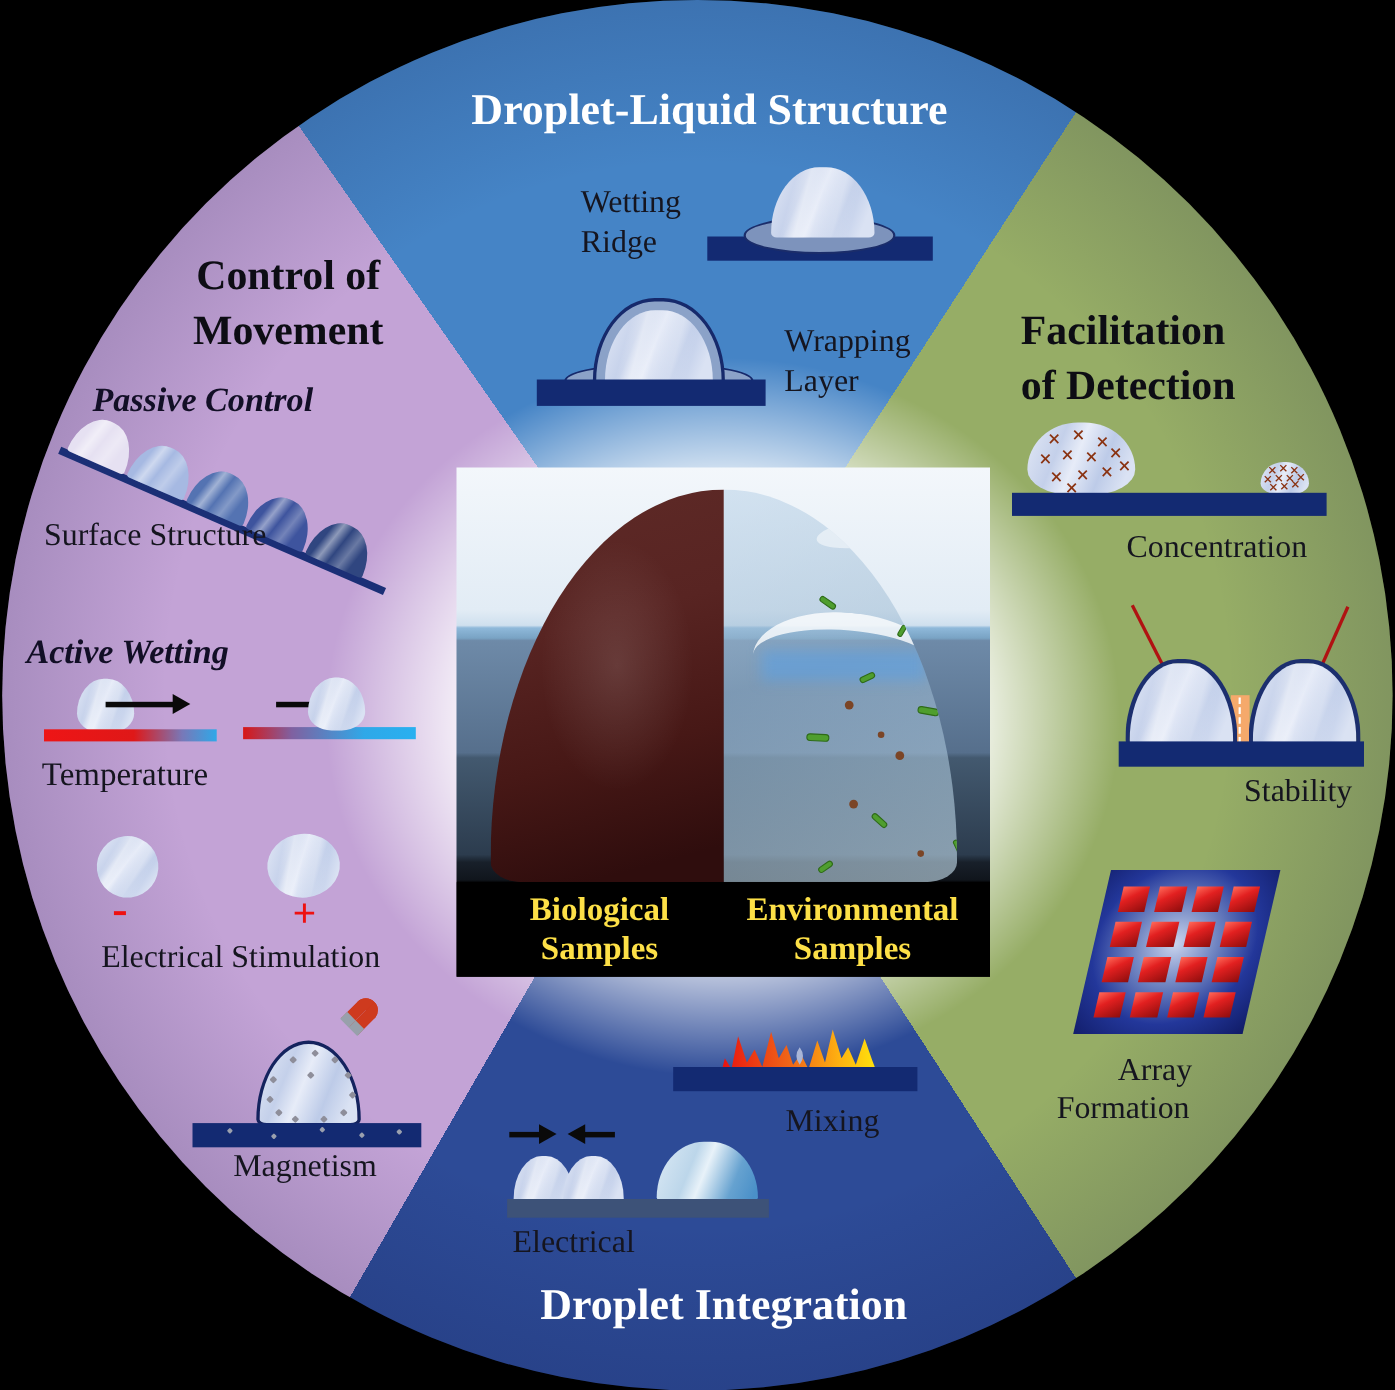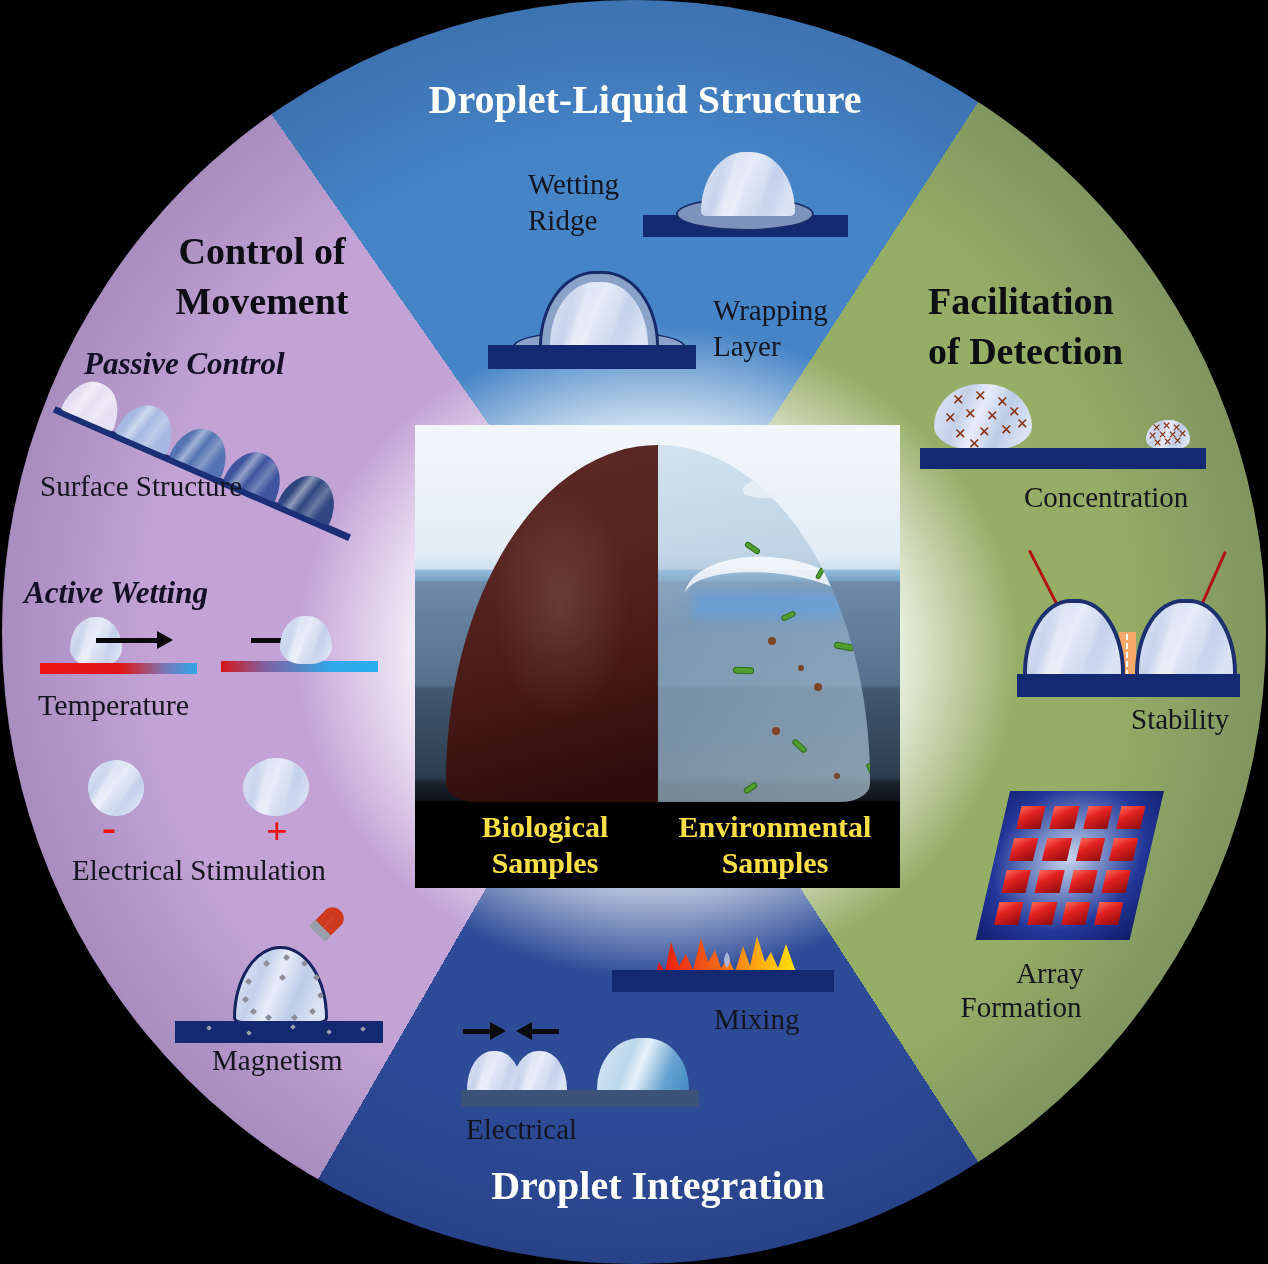--- a/index.html
+++ b/index.html
@@ -65,21 +65,21 @@
   [data-name="temperature-bar-cold"]{left:221px;top:661px;width:157px;height:11px;
     background:linear-gradient(90deg,#d81616 0%,#8060a0 28%,#2fa8e8 70%,#28b0f0 100%);}
   [data-name="temperature-arrow-stop"]{left:251px;top:638px;width:60px;}
   [data-name="temperature-droplet-cold"]{left:280px;top:616px;width:52px;height:48px;}
   [data-name="temperature-label"]{left:38px;top:687px;font-size:30px;}
   [data-name="electrical-droplet-left"]{left:88px;top:760px;width:56px;height:56px;transform:rotate(16deg);}
   [data-name="electrical-droplet-right"]{left:243px;top:758px;width:66px;height:58px;transform:rotate(-5deg);}
   [data-name="electrical-bar"]{left:68px;top:813px;width:277px;height:12px;}
   [data-name="minus-sign"]{left:102px;top:806px;font-size:42px;font-weight:bold;color:#ee1111;line-height:1;}
   [data-name="plus-sign"]{left:266px;top:812px;font-size:38px;font-weight:bold;color:#ee1111;line-height:1;}
-  [data-name="electrical-label"]{left:72px;top:852px;}
+  [data-name="electrical-label"]{left:92px;top:852px;}
   [data-name="magnetism-droplet"]{left:233px;top:946px;width:95px;height:78px;border:3px solid #14235e;
     border-radius:50% 50% 10% 10% / 92% 92% 8% 8%;}
   [data-name="magnetism-bar"]{left:175px;top:1021px;width:208px;height:22px;}
   [data-name="magnet-icon"]{left:318px;top:906px;width:22px;height:32px;border:11px solid #ce3a1e;border-bottom:none;
     border-radius:22px 22px 0 0;transform:rotate(45deg);}
   .magnet-tip{width:11px;height:9px;background:#98a0ab;bottom:-1px;}
   .magnet-tip.l{left:-11px;} .magnet-tip.r{right:-11px;}
   [data-name="magnetism-label"]{left:212px;top:1042px;}
 
   

